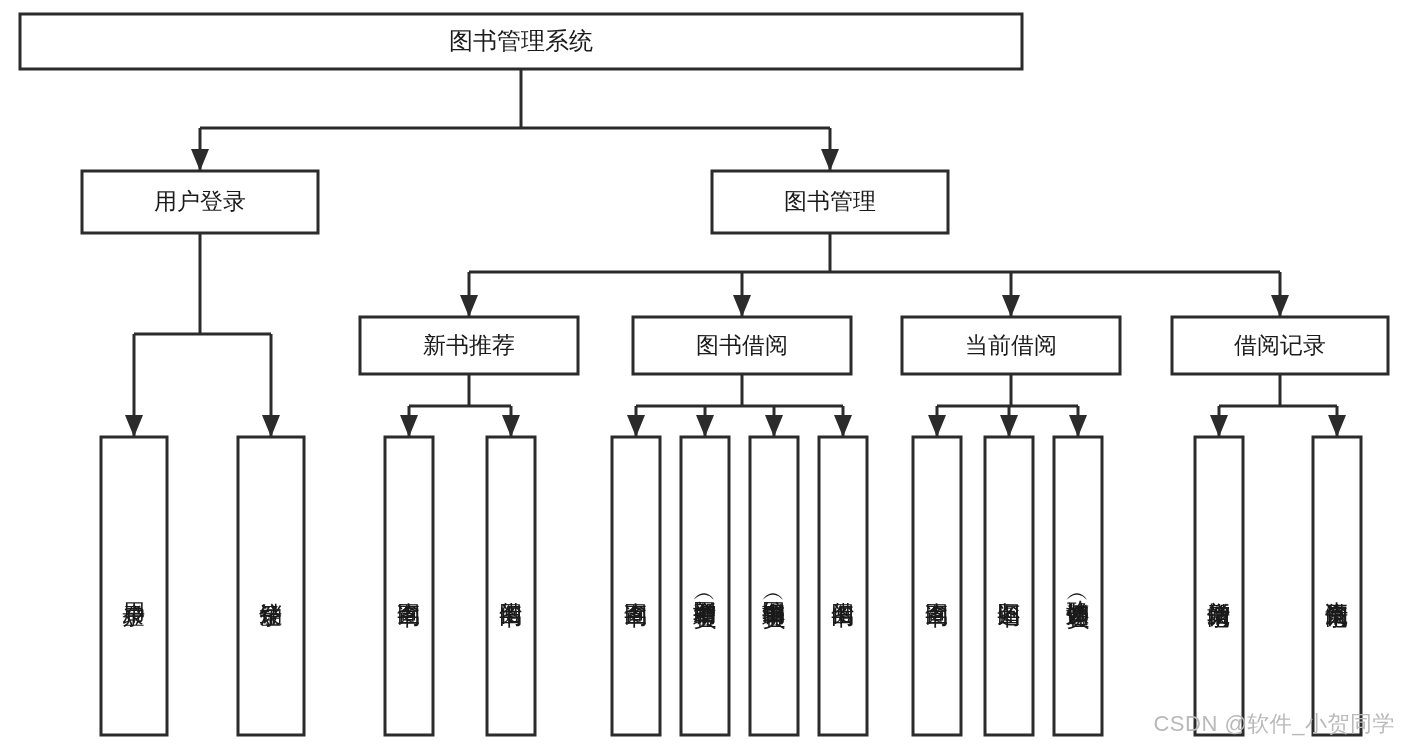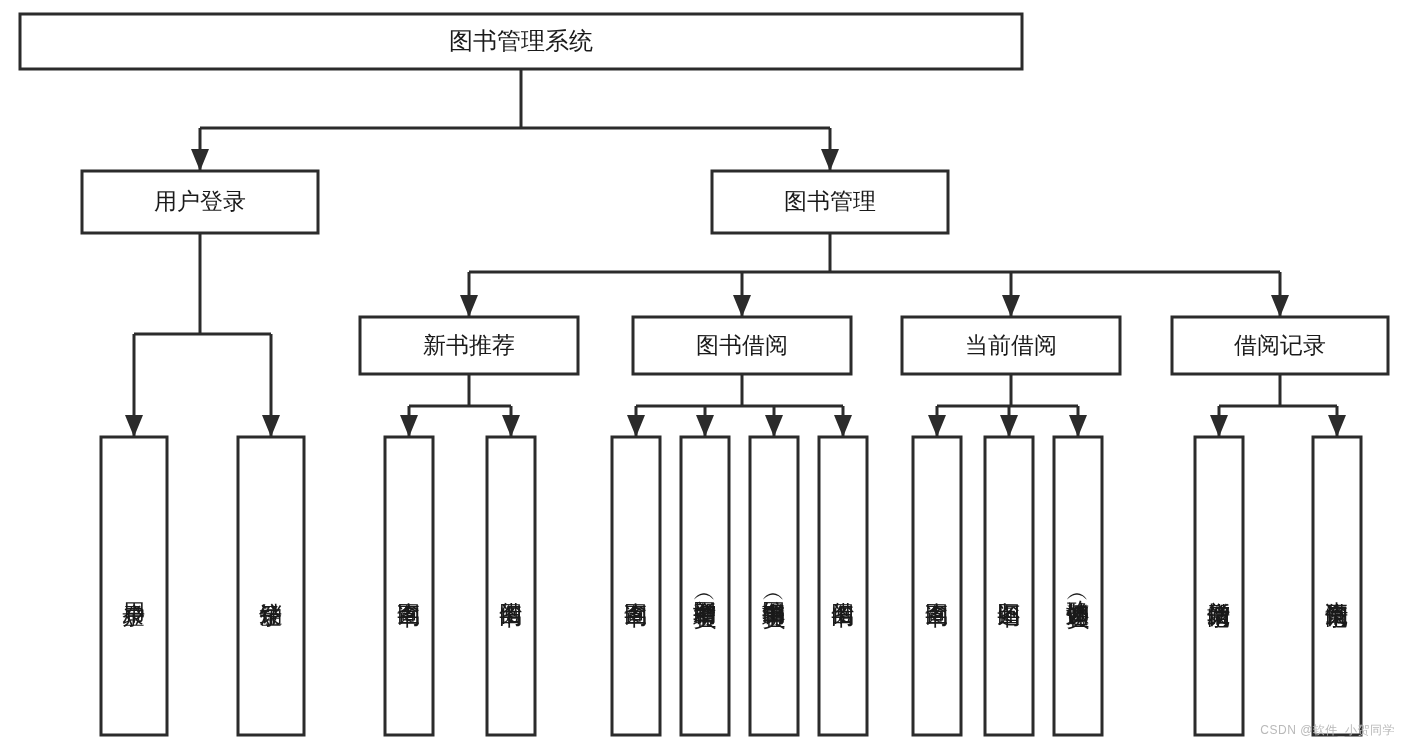--- a/index.html
+++ b/index.html
@@ -31,21 +31,21 @@
     font-size:23px;line-height:1.06;color:#1a1a1a;
     writing-mode:vertical-rl;text-orientation:upright;
     height:100%;width:100%;
     display:flex;align-items:center;justify-content:center;
     white-space:nowrap;letter-spacing:1px;
   }
 
   .watermark{
     position:absolute;
     font-family:"Liberation Sans","DejaVu Sans",sans-serif;
-    font-size:12px;color:#b9b9b9;white-space:nowrap;
+    font-size:22px;color:#b9b9b9;white-space:nowrap;
     right:10px;bottom:8px;letter-spacing:.5px;
     pointer-events:none;user-select:none;
   }
 </style>
 </head>
 <body>
 
 <div id="diagram-root">
   <svg id="flowchart" viewBox="0 0 1405 747">
     <g id="connector-layer">

